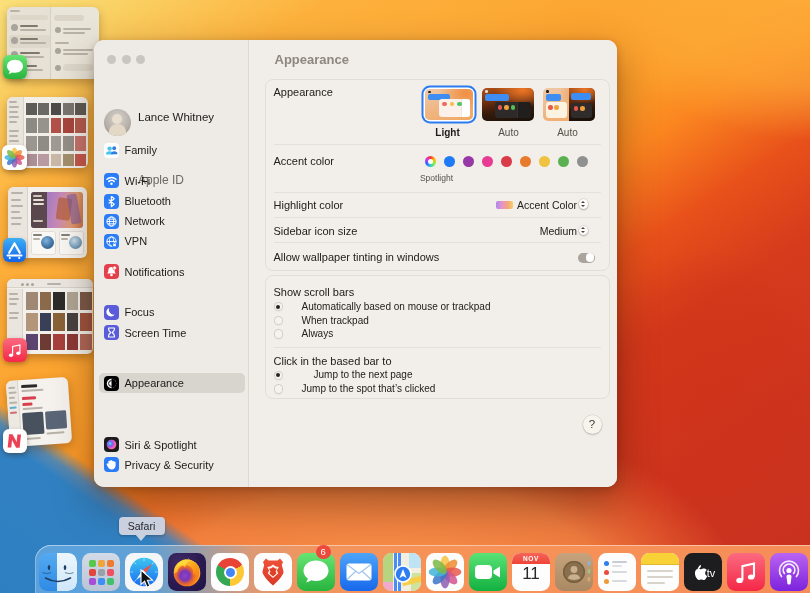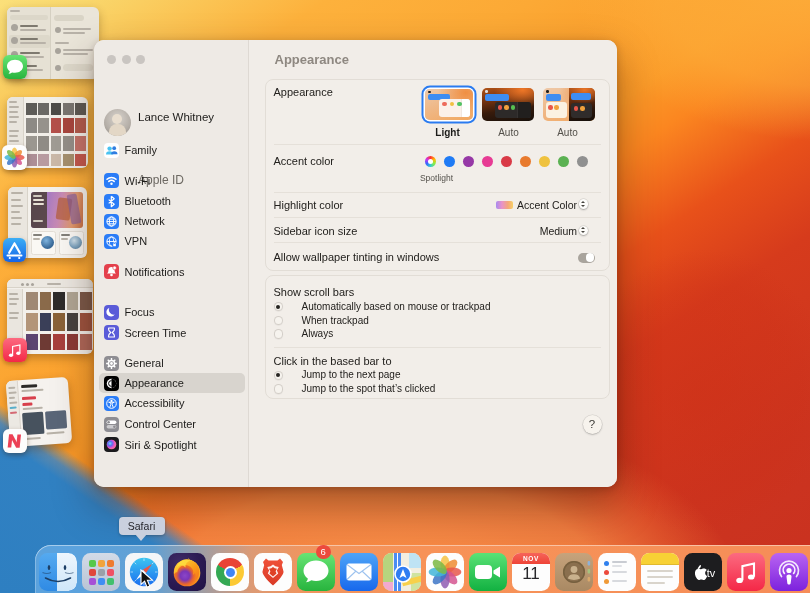--- a/index.html
+++ b/index.html
@@ -329,67 +329,45 @@
       <div class="srow" style="top:262.4px;"><span class="ic" style="background:#5a5bd8;">
         <svg width="15" height="15">
               <path d="M10.8 9.6 a4.6 4.6 0 1 1-5.4-6.9 a4.9 4.9 0 0 0 5.4 6.9" fill="#fff"></path>
             </svg>
           </span>Focus</div>
       <div class="srow" style="top:282.7px;"><span class="ic" style="background:#5a5bd8;">
         <svg width="15" height="15">
               <path d="M4.6 3 h5.8 v1.2 c0 1.5-1.2 2.4-2.2 3.3 c1 0.9 2.2 1.8 2.2 3.3 V12 H4.6 v-1.2 c0-1.5 1.2-2.4 2.2-3.3 c-1-0.9-2.2-1.8-2.2-3.3 Z" fill="none" stroke="#fff" stroke-width="1.1" stroke-linejoin="round"></path>
             </svg>
           </span>Screen Time</div>
-      <div class="srow" style="top:313px;"><span class="ic" style="background:#8e8d92;">
-        <svg width="15" height="15">
-              <g stroke="#fff" stroke-width="1.5" fill="none">
-                <circle cx="7.5" cy="7.5" r="3.1"></circle>
-                <g stroke-width="1.4">
-                  <path d="M7.5 2.1 v2 M7.5 10.9 v2 M2.1 7.5 h2 M10.9 7.5 h2 M3.7 3.7 l1.4 1.4 M9.9 9.9 l1.4 1.4 M11.3 3.7 l-1.4 1.4 M5.1 9.9 l-1.4 1.4"></path>
-                </g>
-              </g>
-              <circle cx="7.5" cy="7.5" r="1.4" fill="#fff"></circle>
-            </svg>
-          </span>General</div>
       <div class="srow sel" style="top:333.2px;"><span class="ic" style="background:#000;">
         <svg width="15" height="15">
               <circle cx="7.5" cy="7.5" r="4.7" fill="#fff"></circle>
               <path d="M7.5 2.8 a4.7 4.7 0 0 1 0 9.4 Z" fill="#000"></path>
               <path d="M7.5 4.6 a2.9 2.9 0 0 0 0 5.8" fill="none" stroke="#000" stroke-width="1"></path>
             </svg>
           </span>Appearance</div>
-      <div class="srow" style="top:353.3px;"><span class="ic" style="background:#2a7cf7;">
-        <svg width="15" height="15">
-              <circle cx="7.5" cy="7.5" r="4.8" stroke="#fff" stroke-width="1" fill="none"></circle>
-              <circle cx="7.5" cy="4.9" r="1.1" fill="#fff"></circle>
-              <path d="M4.8 6.2 l2 0.8 v1.6 l-1 2.6 M10.2 6.2 l-2 0.8 v1.6 l1 2.6" stroke="#fff" stroke-width="0.95" fill="none" stroke-linecap="round"></path>
-              <path d="M4.8 6.2 h5.4" stroke="#fff" stroke-width="0.95"></path>
-            </svg>
-          </span>Accessibility</div>
-      <div class="srow" style="top:374.4px;"><span class="ic" style="background:#8e8d92;">
-        <svg width="15" height="15">
-              <rect x="2.6" y="3.4" width="9.8" height="3.6" rx="1.8" fill="#fff"></rect>
-              <circle cx="4.6" cy="5.2" r="1.3" fill="#8e8d92"></circle>
-              <rect x="2.6" y="8" width="9.8" height="3.6" rx="1.8" fill="#fff" opacity="0.55"></rect>
-              <circle cx="10.4" cy="9.8" r="1.3" fill="#8e8d92"></circle>
-            </svg>
-          </span>Control Center</div>
       <div class="srow" style="top:394.6px;"><span class="ic" style="background:#1b1b1d;">
         <svg width="15" height="15">
               <defs>
                 <radialGradient id="siri" cx="35%" cy="40%">
                   <stop offset="0%" stop-color="#7dd7f8"></stop>
                   <stop offset="45%" stop-color="#5a74f0"></stop>
                   <stop offset="80%" stop-color="#c94fd8"></stop>
                   <stop offset="100%" stop-color="#f065a8"></stop>
                 </radialGradient>
               </defs>
               <circle cx="7.5" cy="7.5" r="4.8" fill="url(#siri)"></circle>
             </svg>
           </span>Siri &amp; Spotlight</div>
+      <div class="srow" style="top:414.8px;"><span class="ic" style="background:#2a7cf7;">
+        <svg width="15" height="15">
+              <path d="M4.4 7.2 V4.6 a0.9 0.9 0 0 1 1.8 0 V4 a0.9 0.9 0 0 1 1.8 0 v0.6 a0.9 0.9 0 0 1 1.8 0 v0.8 a0.9 0.9 0 0 1 1.8 0 v2.8 c0 2.6-1.6 4.2-3.9 4.2 c-1.9 0-2.8-0.9-3.6-2.2 l-1.4-2.4 a0.95 0.95 0 0 1 1.7-0.9 Z" fill="#fff"></path>
+            </svg>
+          </span>Privacy &amp; Security</div>
     </div>
     <div id="content">
       <div id="title">Appearance</div>
       <div id="card1" class="card">
         <div class="lbl" style="left:8px;top:6.5px;">Appearance</div>
         <div class="thopt" style="left:159px;top:9px;width:48px;height:31px;box-shadow:0 0 0 1.5px #fff,0 0 0 3.5px #2a7bf0;">
           <div class="tdot"></div>
             <div class="bar" style="width:22px;top:5px;"></div>
           <div class="pane" style="width:31px;height:18px;">
               <i style="left:3.5px;background:#ed6b5c;"></i>
@@ -455,21 +433,21 @@
         <div class="lbl" style="left:8px;top:10px;">Show scroll bars</div>
         <div class="radio on" style="top:26.4px;"></div>
         <div class="rlbl" style="top:25.4px;">Automatically based on mouse or trackpad</div>
         <div class="radio" style="top:40.1px;"></div>
         <div class="rlbl" style="top:39.1px;">When trackpad</div>
         <div class="radio" style="top:53.9px;"></div>
         <div class="rlbl" style="top:52.9px;">Always</div>
         <div class="divider" style="top:71.7px;"></div>
         <div class="lbl" style="left:8px;top:79.6px;">Click in the based bar to</div>
         <div class="radio on" style="top:95.1px;"></div>
-        <div class="rlbl" style="top:93.9px;">Jump to the next page</div>
+        <div class="rlbl" style="top:93.9px;margin-left:12px;">Jump to the next page</div>
         <div class="radio" style="top:108.8px;"></div>
         <div class="rlbl" style="top:107.6px;">Jump to the spot that’s clicked</div>
       </div>
       <div id="help">?</div>
     </div>
   </div>
 
   <div id="dock">
 
     <div class="dicon" style="left:4px;background:linear-gradient(180deg,#55aaf0 0%,#2f8ae4 100%);">

